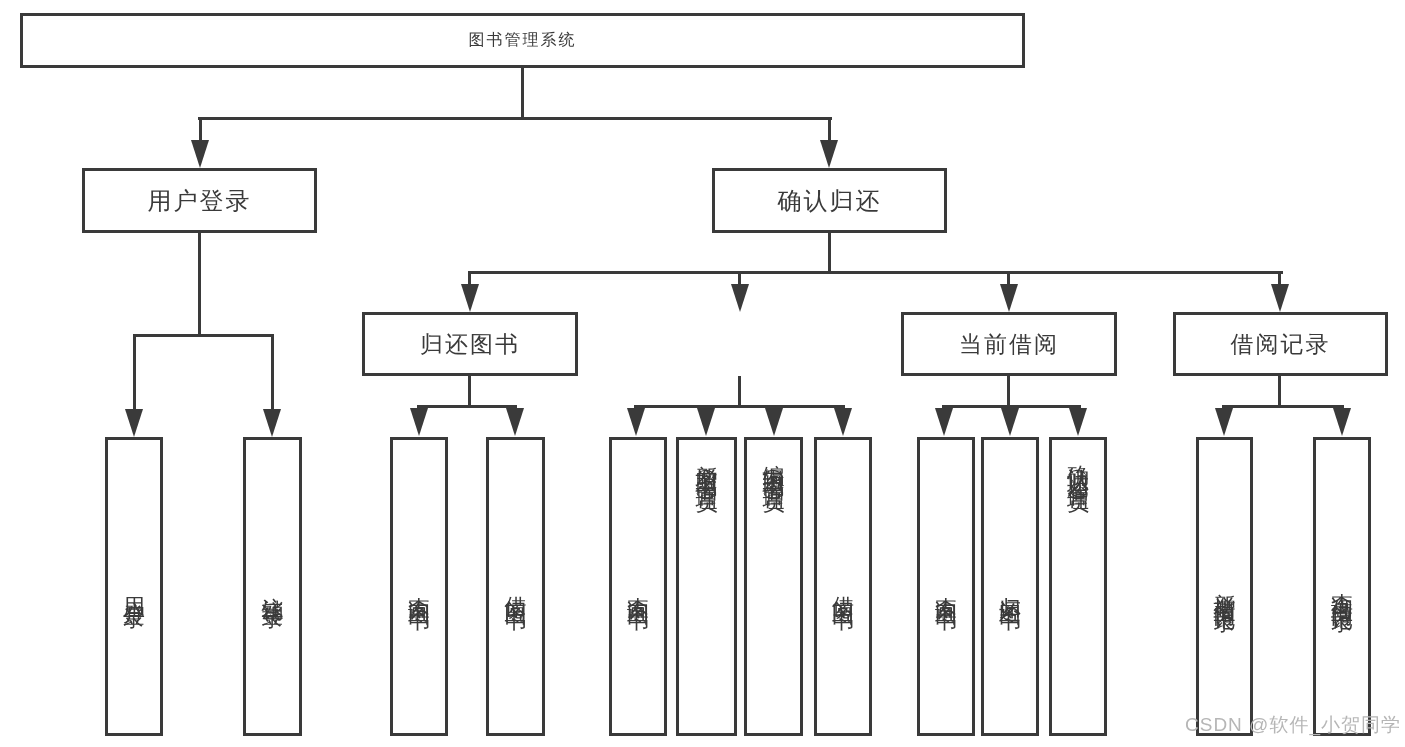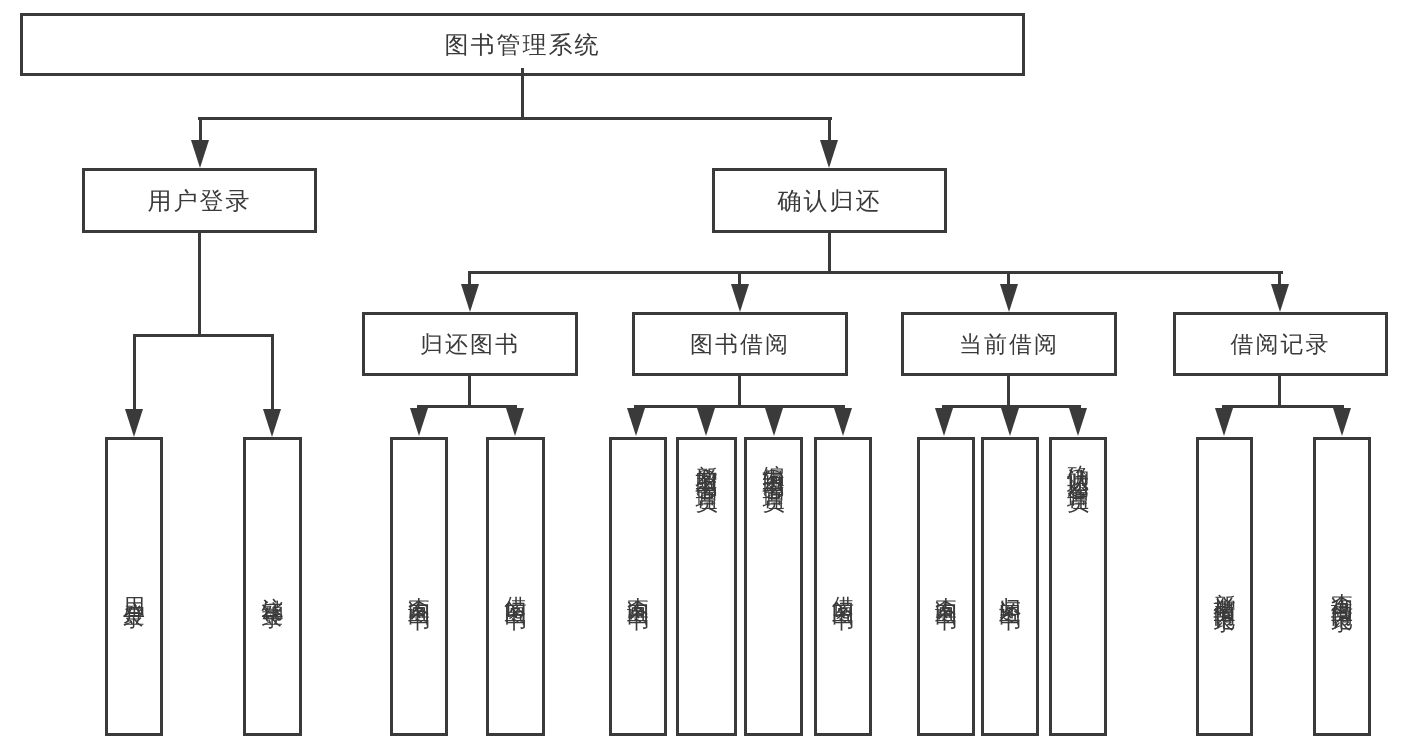--- a/index.html
+++ b/index.html
@@ -30,36 +30,33 @@
   .wm {
     position:absolute; left:1185px; top:712px; z-index:5;
     font-size:19px; color:#b6b6b6; white-space:nowrap; letter-spacing:1px;
   }
 </style>
 </head>
 <body>
 
 <div class="canvas">
 
-  <div class="node h" style="left:20px;top:13px;width:1005px;height:63px;font-size:24px">
+  <div class="node h" style="left:20px;top:13px;width:1005px;height:55px;font-size:16px">
     <span>图书管理系统</span>
   </div>
 
   <div class="node h" style="left:82px;top:168px;width:235px;height:65px;font-size:24px">
     <span>用户登录</span>
   </div>
   <div class="node h" style="left:712px;top:168px;width:235px;height:65px;font-size:24px">
     <span>确认归还</span>
   </div>
 
   <div class="node h" style="left:362px;top:312px;width:216px;height:64px;font-size:23px">
     <span>归还图书</span>
-  </div>
-  <div class="node h" style="left:632px;top:312px;width:216px;height:64px;font-size:23px">
-    <span>图书借阅</span>
   </div>
   <div class="node h" style="left:1173px;top:312px;width:215px;height:64px;font-size:23px">
     <span>借阅记录</span>
   </div>
   <div class="node h" style="left:901px;top:312px;width:216px;height:64px;font-size:23px">
     <span>当前借阅</span>
   </div>
 
   <div class="node v" style="left:105px;top:437px;width:58px;height:299px">
     <span>用户登录</span>
@@ -146,14 +143,15 @@
   <div class="ln" style="left:942px;top:405px;width:139px;height:3px"></div>
   <div class="ah" style="left:935px;top:408px"></div>
   <div class="ah" style="left:1001px;top:408px"></div>
   <div class="ah" style="left:1069px;top:408px"></div>
 
   <div class="ln" style="left:1278px;top:376px;width:3px;height:31px"></div>
   <div class="ln" style="left:1222px;top:405px;width:122px;height:3px"></div>
   <div class="ah" style="left:1215px;top:408px"></div>
   <div class="ah" style="left:1333px;top:408px"></div>
 
+  <div class="wm">CSDN @软件_小贺同学</div>
 
 </div>
 
 </body></html>

